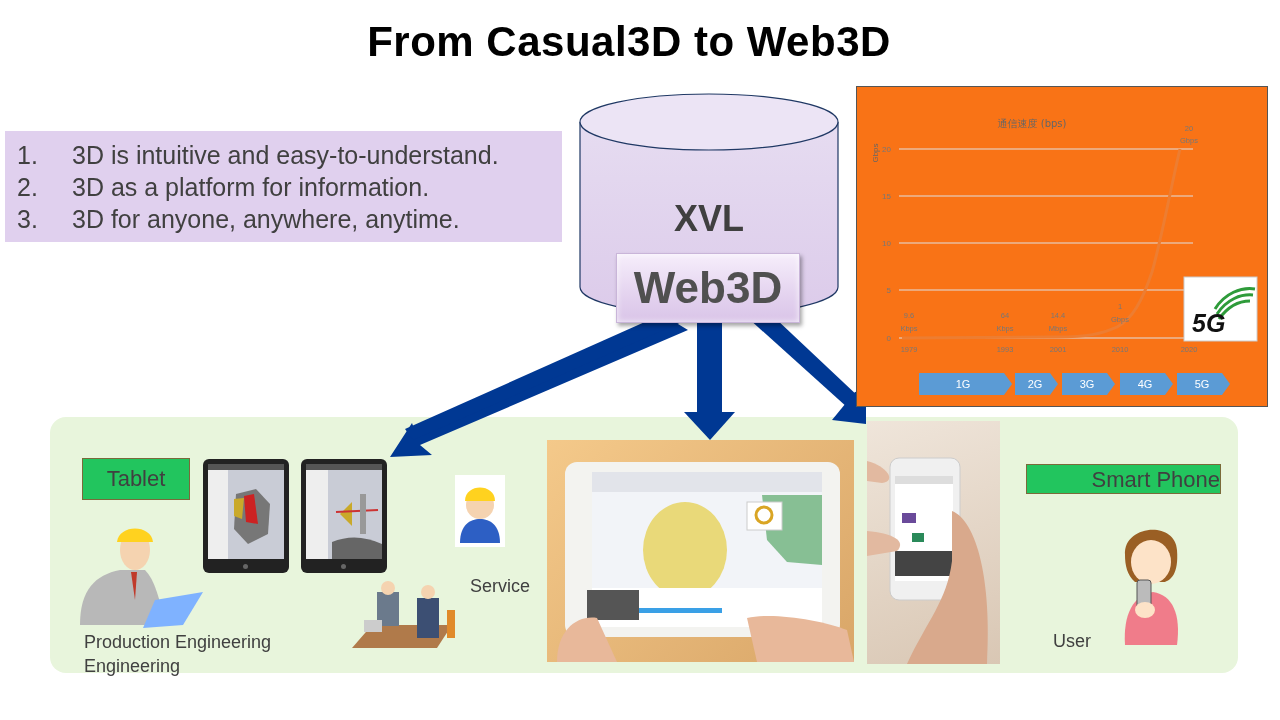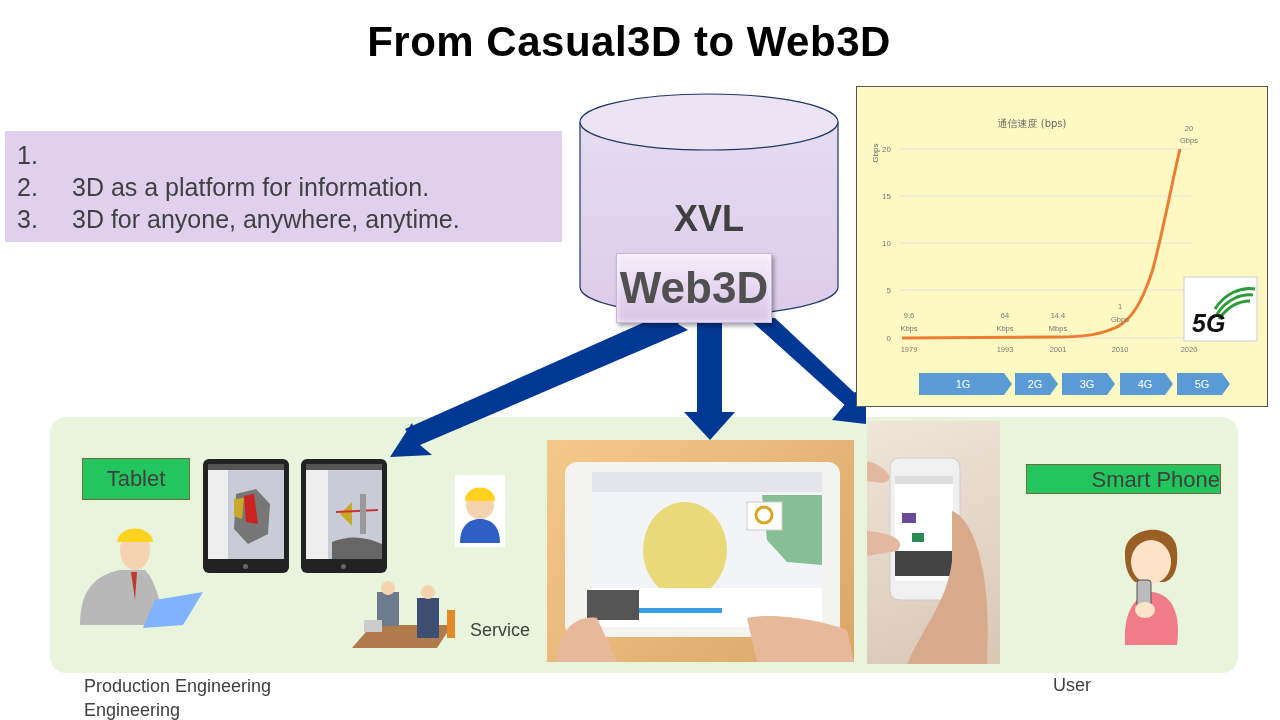--- a/index.html
+++ b/index.html
@@ -11,50 +11,51 @@
 
   .points { position: absolute; left: 5px; top: 131px; width: 557px; height: 111px;
     background: #e0d0ee; padding: 8px 0 0 12px; }
   .points .row { display: flex; font-size: 25px; line-height: 32px; color: #404040; }
   .points .num { width: 55px; }
 
   .cyl { position: absolute; left: 578px; top: 92px; width: 262px; height: 225px; }
   .cyl svg { position: absolute; left: 0; top: 0; }
   .xvl { position: absolute; left: 0; top: 106px; width: 262px; text-align: center;
     font-size: 36px; font-weight: bold; color: #404040; }
-  .web3d { position: absolute; left: 616px; top: 253px; width: 156px; height: 70px;
+  .web3d { position: absolute; left: 616px; top: 253px; width: 184px; height: 70px;
     background: linear-gradient(180deg, #f6eefb 0%, #e4d3ef 60%, #d9c4e8 100%);
     border: 1px solid #c9b5d9; box-shadow: 2px 3px 4px rgba(0,0,0,0.35), inset 0 0 6px rgba(255,255,255,0.8);
     text-align: center; font-size: 44px; font-weight: bold; color: #505050; line-height: 68px; }
 
   .panel { position: absolute; left: 50px; top: 417px; width: 1188px; height: 256px;
     background: #e8f5dc; border-radius: 16px; }
 
   .chart { position: absolute; left: 856px; top: 86px; width: 412px; height: 321px;
-    background: #fef9c3; border: 1.5px solid #555; }
+    background: #f97316; border: 1.5px solid #555; }
 
   .arrows { position: absolute; left: 0; top: 0; }
 
   .label-box { position: absolute; background: #22c55e; border: 1px solid #7a6a3a;
     font-size: 22px; color: #404040; text-align: center; }
-  .caption { position: absolute; font-size: 18px; color: #404040; margin-top: 44px; }
+  .caption { position: absolute; font-size: 18px; color: #404040; }
 
   .photo { position: absolute; overflow: hidden; }
   .tabdev { position: absolute; width: 86px; height: 114px; background: #222; border-radius: 6px; }
   .tabdev .scr { position: absolute; left: 5px; top: 5px; right: 5px; bottom: 14px; background: #c9ccd6; overflow: hidden; }
   .tabdev .btn { position: absolute; left: 40px; bottom: 4px; width: 5px; height: 5px; border-radius: 50%; background: #666; }
 </style>
 </head>
 <body>
 
 <div class="title">From Casual3D to Web3D</div>
 
 <div class="points">
   <div class="row">
     <span class="num">1.</span>
+    <span>3D is intuitive and easy-to-understand.</span>
   </div>
   <div class="row">
     <span class="num">2.</span>
     <span>3D as a platform for information.</span>
   </div>
   <div class="row">
     <span class="num">3.</span>
     <span>3D for anyone, anywhere, anytime.</span>
   </div>
 </div>

